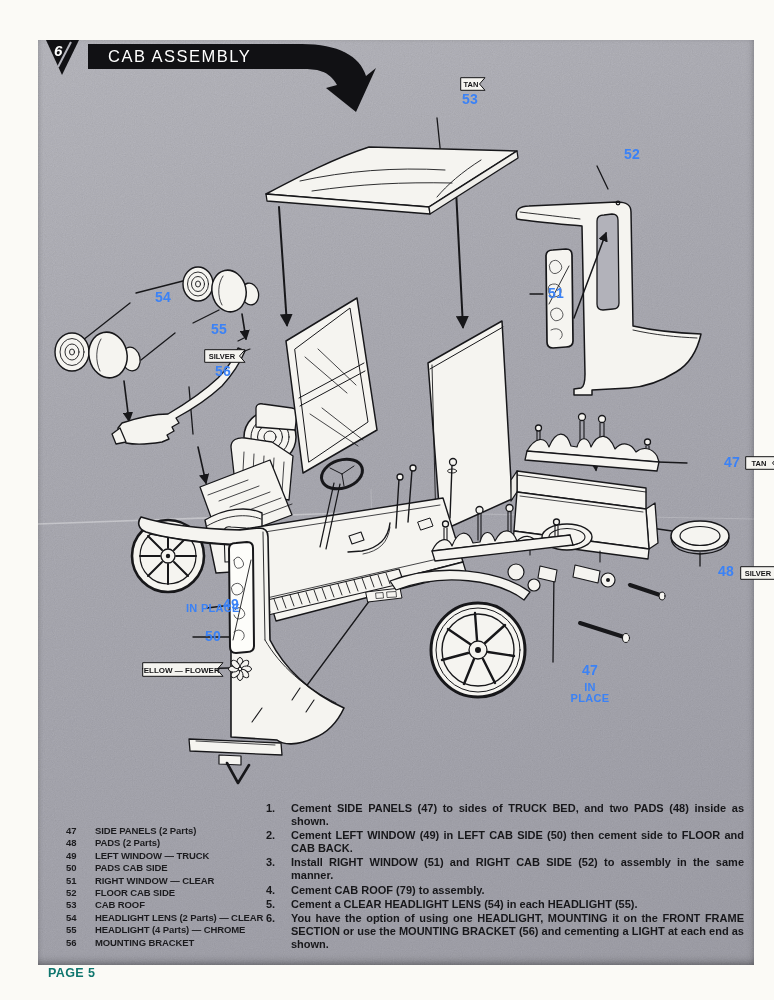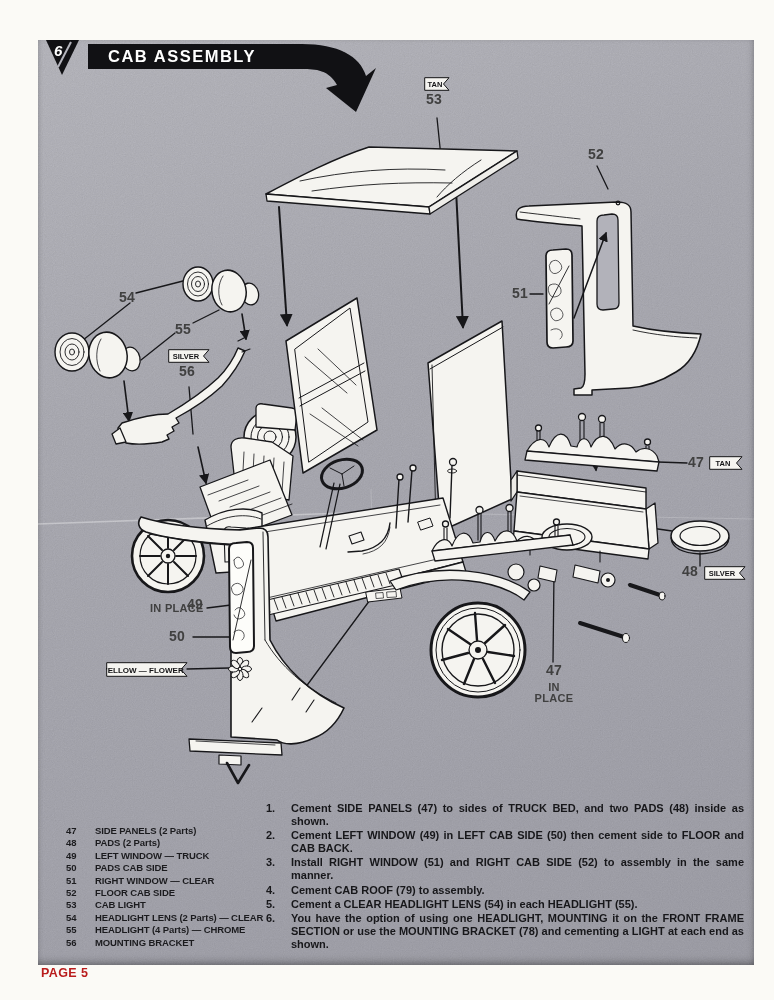--- a/index.html
+++ b/index.html
@@ -8,42 +8,42 @@
     background:#fbfaf6;
     font-family:"Liberation Sans",sans-serif;
     -webkit-font-smoothing:antialiased;
   }
   .page{
     position:absolute;left:38px;top:40px;width:716px;height:925px;
     background:linear-gradient(160deg,#c0c0c7 0%,#b4b4bc 35%,#aeaeb7 70%,#a7a7b0 100%);
     box-shadow:inset 0 -7px 9px -5px rgba(0,0,0,.35), inset -4px 0 7px -4px rgba(0,0,0,.25), inset 3px 0 6px -4px rgba(0,0,0,.2);
   }
   svg.art{position:absolute;left:0;top:0;}
-  .lbl{position:absolute;color:#404040;font-weight:bold;line-height:1;}
+  .lbl{position:absolute;color:#3b82f6;font-weight:bold;line-height:1;margin-left:36px;}
   .num{font-size:14px;letter-spacing:.2px;}
   .small{font-size:11px;letter-spacing:.3px;}
   .ctr{text-align:center;}
   .flagsvg{display:block;}
   .flagsvg text{font-family:"Liberation Sans",sans-serif;font-weight:bold;fill:#141416;}
   .banner-title{
     position:absolute;left:108px;top:47px;color:#fff;
-    font-size:16.5px;font-weight:bold;letter-spacing:1.5px;
+    font-size:16.5px;font-weight:normal;letter-spacing:1.5px;
   }
   .step-num{
     position:absolute;left:54px;top:42px;color:#fff;
     font-size:15px;font-weight:bold;font-style:italic;
   }
   .parts-list{position:absolute;left:66px;top:825px;width:215px;}
   .parts-row{display:flex;font-size:9.5px;font-weight:bold;line-height:12.4px;color:#1b1b1e;letter-spacing:-0.1px;}
   .parts-row .pn{width:29px;flex:none;}
   .instructions{position:absolute;left:266px;top:802px;width:478px;}
   .inst{display:flex;font-size:11px;font-weight:bold;color:#17171a;line-height:13.1px;margin-bottom:1px;}
   .inst .n{width:25px;flex:none;}
   .inst .t{flex:1;text-align:justify;}
-  .page-label{position:absolute;left:41px;top:966px;font-size:12.5px;font-weight:600;color:#b91c1c;letter-spacing:.4px;}
+  .page-label{position:absolute;left:48px;top:966px;font-size:12.5px;font-weight:600;color:#0f766e;letter-spacing:.4px;}
 </style>
 </head>
 <body>
 
 <div class="page"></div>
 
 <svg class="art" width="774" height="1000" viewBox="0 0 774 1000">
   <defs>
     <marker id="ah" viewBox="0 0 10 10" refX="8.5" refY="5" markerWidth="6.5" markerHeight="6.5" orient="auto-start-reverse">
       <path d="M0,0 L10,5 L0,10 z" fill="#17171a"></path>
@@ -390,21 +390,21 @@
   <div class="parts-row">
       <span class="pn">51</span>
       <span>RIGHT WINDOW — CLEAR</span>
     </div>
   <div class="parts-row">
       <span class="pn">52</span>
       <span>FLOOR CAB SIDE</span>
     </div>
   <div class="parts-row">
       <span class="pn">53</span>
-      <span>CAB LIGHT</span>
+      <span>CAB ROOF</span>
     </div>
   <div class="parts-row">
       <span class="pn">54</span>
       <span>HEADLIGHT LENS (2 Parts) — CLEAR</span>
     </div>
   <div class="parts-row">
       <span class="pn">55</span>
       <span>HEADLIGHT (4 Parts) — CHROME</span>
     </div>
   <div class="parts-row">
@@ -429,17 +429,17 @@
   <div class="inst">
       <span class="n">4.</span>
       <span class="t">Cement CAB ROOF (79) to assembly.</span>
     </div>
   <div class="inst">
       <span class="n">5.</span>
       <span class="t">Cement a CLEAR HEADLIGHT LENS (54) in each HEADLIGHT (55).</span>
     </div>
   <div class="inst">
       <span class="n">6.</span>
-      <span class="t">You have the option of using one HEADLIGHT, MOUNTING it on the FRONT FRAME SECTION or use the MOUNTING BRACKET (78) and cementing a LIGHT at each end as shown.</span>
+      <span class="t">You have the option of using one HEADLIGHT, MOUNTING it on the FRONT FRAME SECTION or use the MOUNTING BRACKET (56) and cementing a LIGHT at each end as shown.</span>
     </div>
 </div>
 
 <div class="page-label">PAGE 5</div>
 
 </body></html>

